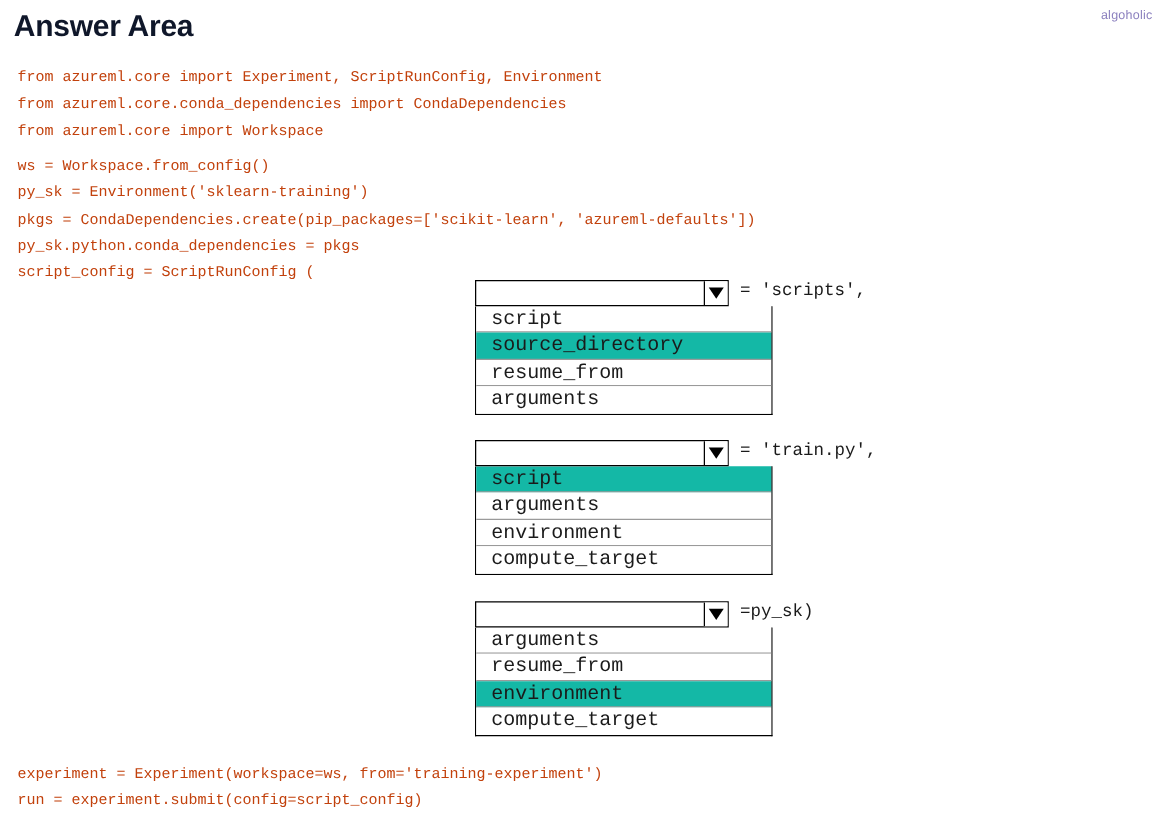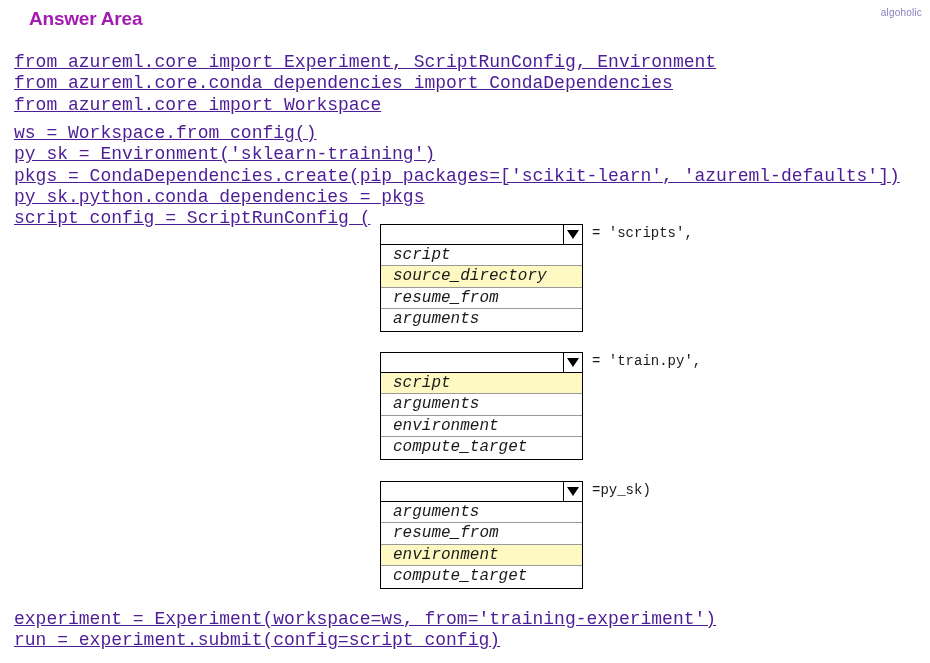--- a/index.html
+++ b/index.html
@@ -11,48 +11,47 @@
     width: 930px;
     height: 663px;
     position: relative;
     font-family: "Liberation Sans", sans-serif;
     overflow: hidden;
   }
 
   
   #page-title {
     position: absolute;
-    left: 29px;
+    left: 11px;
     top: 8px;
     font-family: "Liberation Sans", sans-serif;
-    font-size: 19px;
+    font-size: 24px;
     font-weight: bold;
-    color: #a21caf;
+    color: #0f172a;
     letter-spacing: -0.2px;
   }
   #watermark {
     position: absolute;
     right: 8px;
     top: 7px;
     font-family: "Liberation Sans", sans-serif;
     font-size: 10px;
     color: #8a7fbe;
     letter-spacing: 0.2px;
   }
 
   
   .code {
     position: absolute;
     left: 14px;
     font-family: "Liberation Mono", monospace;
-    font-size: 18px;
+    font-size: 12px;
     line-height: 21.3px;
-    color: #4c1d95;
+    color: #c2410c;
     white-space: pre;
-    text-decoration: underline;
   }
   #code-top   { top: 52px; }
   #code-mid   { top: 123px; }
   #code-bottom{ top: 609px; }
 
   
   .dropdown-group {
     position: absolute;
     left: 380px;
   }
@@ -92,41 +91,40 @@
   }
   .combo-arrow-btn .caret {
     width: 0;
     height: 0;
     border-left: 6px solid transparent;
     border-right: 6px solid transparent;
     border-top: 9px solid #000000;
   }
 
   .option-list {
-    width: 203px;
+    width: 238px;
     box-sizing: border-box;
     border: 1.5px solid #000000;
     border-top: none;
     background: #ffffff;
-    font-style: italic;
   }
   .option {
     height: 21.4px;
     line-height: 21.4px;
     box-sizing: border-box;
     padding-left: 12px;
     border-bottom: 1px solid #9a9a9a;
     font-family: "Liberation Mono", monospace;
     font-size: 16px;
     color: #1a1a1a;
     white-space: pre;
     background: #ffffff;
   }
   .option:last-child { border-bottom: none; }
-  .option.selected { background: #fef9c3; }
+  .option.selected { background: #14b8a6; }
 
   .assign-label {
     position: absolute;
     left: 212px;
     top: 1px;
     font-family: "Liberation Mono", monospace;
     font-size: 14px;
     color: #1a1a1a;
     white-space: pre;
   }

